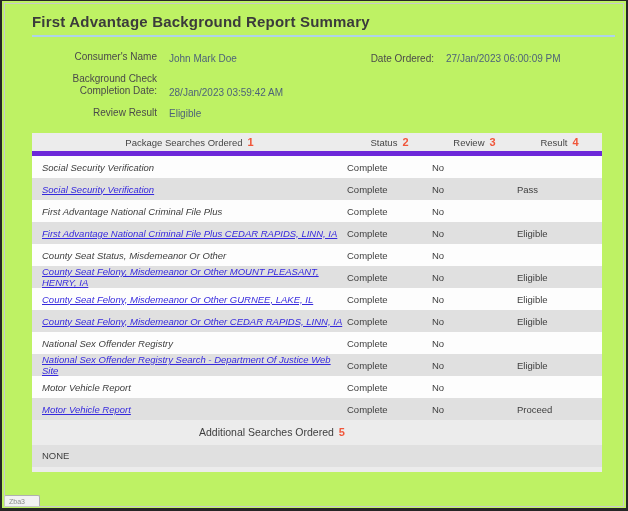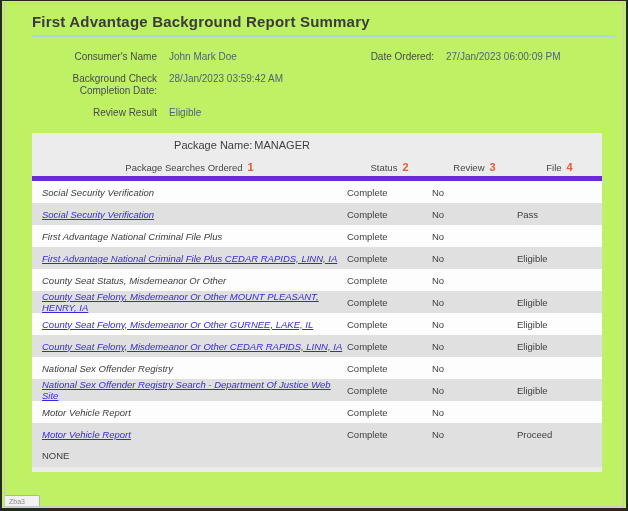--- a/index.html
+++ b/index.html
@@ -24,21 +24,21 @@
   .content { position: relative; padding: 12px 6px 0 28px; }
 
   .page-title {
     font-size: 15px; font-weight: bold; color: #3b3b3b;
     margin: 0 0 5px 2px; letter-spacing: 0.2px;
   }
   .title-rule { height: 2px; background: #aed3ea; margin: 0 5px 14px 2px; }
 
   
   .srow {
-    display: flex; align-items: flex-start;
+    display: flex; align-items: flex-end;
     font-size: 10px; margin-bottom: 9px; padding-right: 14px;
   }
   .slabel { width: 139px; text-align: right; padding-right: 12px; color: #4a4a4a; line-height: 1.25; }
   .sval   { color: #4e6379; }
   .slabel-right { margin-left: auto; text-align: right; padding-right: 12px; color: #4a4a4a; padding-left: 44px; }
   .sval-right { width: 160px; color: #4e6379; }
 
   
   .table-block {
     width: 570px; margin: 14px 0 0 2px;
@@ -99,36 +99,33 @@
         <div class="slabel">Background Check Completion Date:</div>
         <div class="sval">28/Jan/2023 03:59:42 AM</div>
       </div>
       <div class="srow">
         <div class="slabel">Review Result</div>
         <div class="sval">Eligible</div>
       </div>
     </div>
 
     <div class="table-block">
-      <div class="pkg-row">
-        <span class="pkg-label">Package Name:</span><span>MANAGER</span>
-      </div>
 
       <div class="grid4 hdr-row">
         <div class="hdr-cell">
           <span>Package Searches Ordered</span><span class="col-num">1</span>
         </div>
         <div class="hdr-cell">
           <span>Status</span><span class="col-num">2</span>
         </div>
         <div class="hdr-cell">
           <span>Review</span><span class="col-num">3</span>
         </div>
         <div class="hdr-cell">
-          <span>File</span><span class="col-num">4</span>
+          <span>Result</span><span class="col-num">4</span>
         </div>
       </div>
 
       <div id="table-rows">
           <div class="grid4 trow">
             <span class="c1">Social Security Verification</span>
             <span class="c2">Complete</span>
             <span class="c3">No</span>
             <span class="c4"></span>
           </div>
@@ -193,19 +190,22 @@
             <span class="c4"></span>
           </div>
           <div class="grid4 trow alt">
             <span class="c1"><a href="#">Motor Vehicle Report</a></span>
             <span class="c2">Complete</span>
             <span class="c3">No</span>
             <span class="c4">Proceed</span>
           </div>
         </div>
 
+      <div class="additional-row">
+        <span>Additional Searches Ordered</span><span class="col-num">5</span>
+      </div>
       <div class="none-row">NONE</div>
     </div>
   </div>
 
   <div class="corner-tab">Zba3</div>
   <div class="inner-frame"></div>
 </div>
 
 </body></html>

